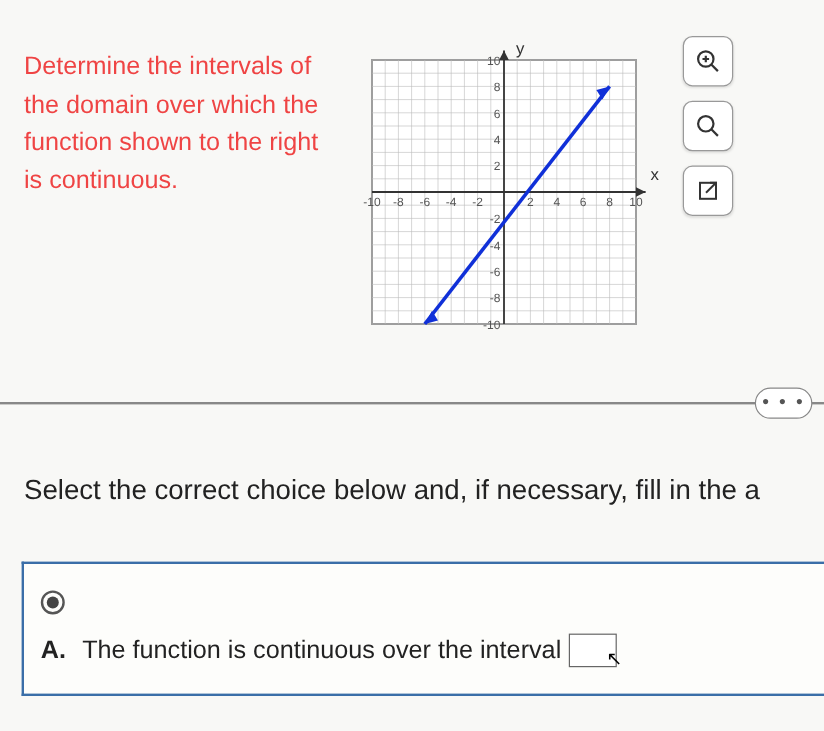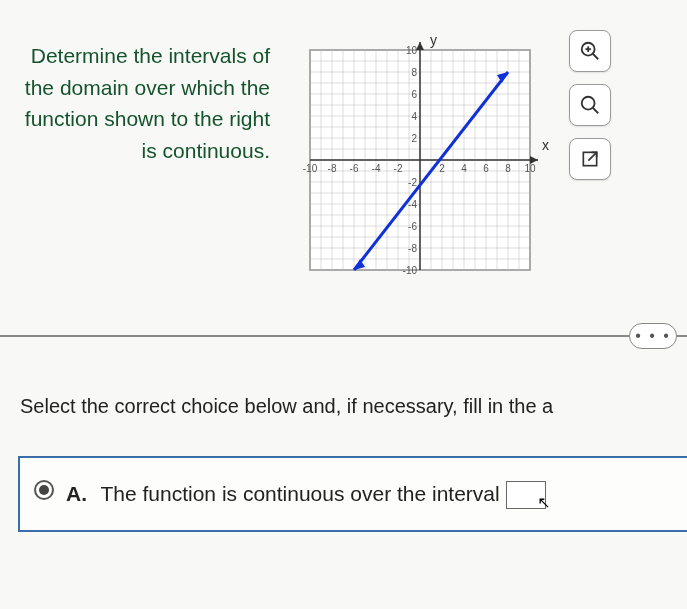--- a/index.html
+++ b/index.html
@@ -13,24 +13,23 @@
       filter: blur(0.3px);
     }
     .main-area {
       display: flex;
       padding: 30px 10px 10px 20px;
     }
     .question-text {
       flex: 0 0 260px;
       font-size: 21px;
       line-height: 1.5;
-      color: #14532d;
+      color: #ef4444;
       padding-right: 10px;
       padding-top: 10px;
-      text-align: right;
     }
     .graph-container {
       flex: 0 0 280px;
       height: 260px;
       position: relative;
     }
     .graph-svg { width: 100%; height: 100%; }
     .tool-column {
       flex: 0 0 60px;
       display: flex;
@@ -72,35 +71,36 @@
       justify-content: center;
       font-size: 16px;
       letter-spacing: 2px;
       color: #555;
     }
     .instruction {
       position: absolute;
       top: 395px;
       left: 20px;
       right: 10px;
-      font-size: 20px;
+      font-size: 23px;
       color: #222;
     }
     .choice-box {
       position: absolute;
-      top: 456px;
+      top: 468px;
       left: 18px;
       right: 0;
       border: 2px solid #3a6ea8;
       border-right: none;
       background: #fdfdfb;
       padding: 18px 12px 18px 14px;
       display: flex;
       align-items: flex-start;
       gap: 12px;
+      flex-direction: column;
     }
     .radio {
       width: 20px;
       height: 20px;
       border: 2px solid #555;
       border-radius: 50%;
       display: flex;
       align-items: center;
       justify-content: center;
       flex-shrink: 0;

